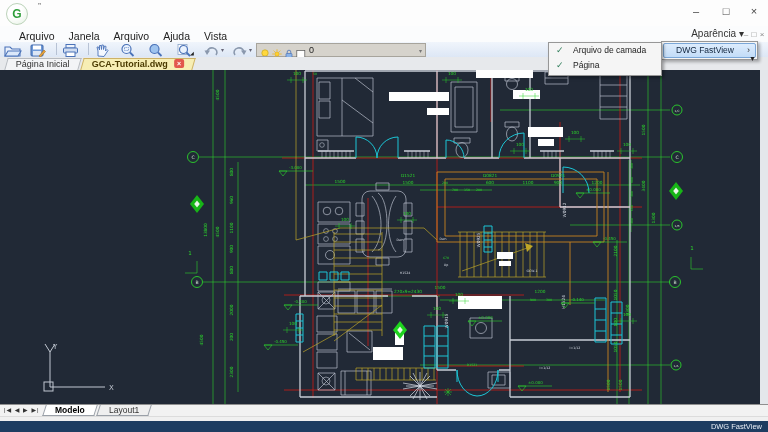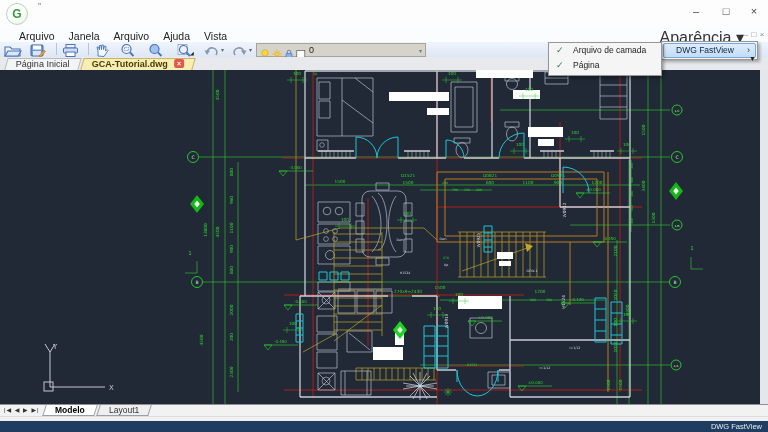--- a/index.html
+++ b/index.html
@@ -9,21 +9,21 @@
   
   .titlebar{position:absolute;left:0;top:0;width:768px;height:26px;background:#fdfdfd;border-bottom:1px solid #ececec}
   .logo{position:absolute;left:6px;top:3px;width:20px;height:20px;border-radius:50%;background:radial-gradient(circle at 35% 30%,#fff 40%,#e4f1e2);border:1px solid #bcd3ba;text-align:center;line-height:20px;font-size:12px;font-weight:bold;color:#2f9e3b}
   .tmark{position:absolute;left:38px;top:1px;font-size:9px;color:#777}
   .wbtn{position:absolute;top:1px;width:28px;height:21px;text-align:center;line-height:21px;font-size:11px;color:#444}
 
   
   .menubar{position:absolute;left:0;top:26px;width:768px;height:16px;background:#fbfcfd}
   .menu-item{display:inline-block;padding:1px 7px;font-size:10.5px;color:#222}
   .menu-item:first-child{margin-left:12px}
-  .appearance{position:absolute;right:24px;top:2px;font-size:16px;color:#333}
+  .appearance{position:absolute;right:24px;top:2px;font-size:10px;color:#333}
   .mini{position:absolute;top:4px;font-size:8px;color:#888;width:8px;text-align:center}
 
   
   .toolbar{position:absolute;left:0;top:42px;width:768px;height:15px;background:linear-gradient(#f0f5fc,#dde7f5);border-bottom:1px solid #ccd6e4}
   .tbtn{position:absolute;top:1px;width:20px;height:13px}
   .tsep{position:absolute;top:1px;width:1px;height:12px;background:#b7c2d4}
   .caret{position:absolute;top:4px;font-size:6px;color:#667}
   .corner{position:absolute;left:190px;top:8px;font-size:5px;color:#222}
   .combo{position:absolute;left:256px;top:1px;width:168px;height:12px;background:#d6d3cc;border:1px solid #a7a49c}
   .combo .lv{position:absolute;left:52px;top:0;font-size:9px;line-height:12px;color:#222}

